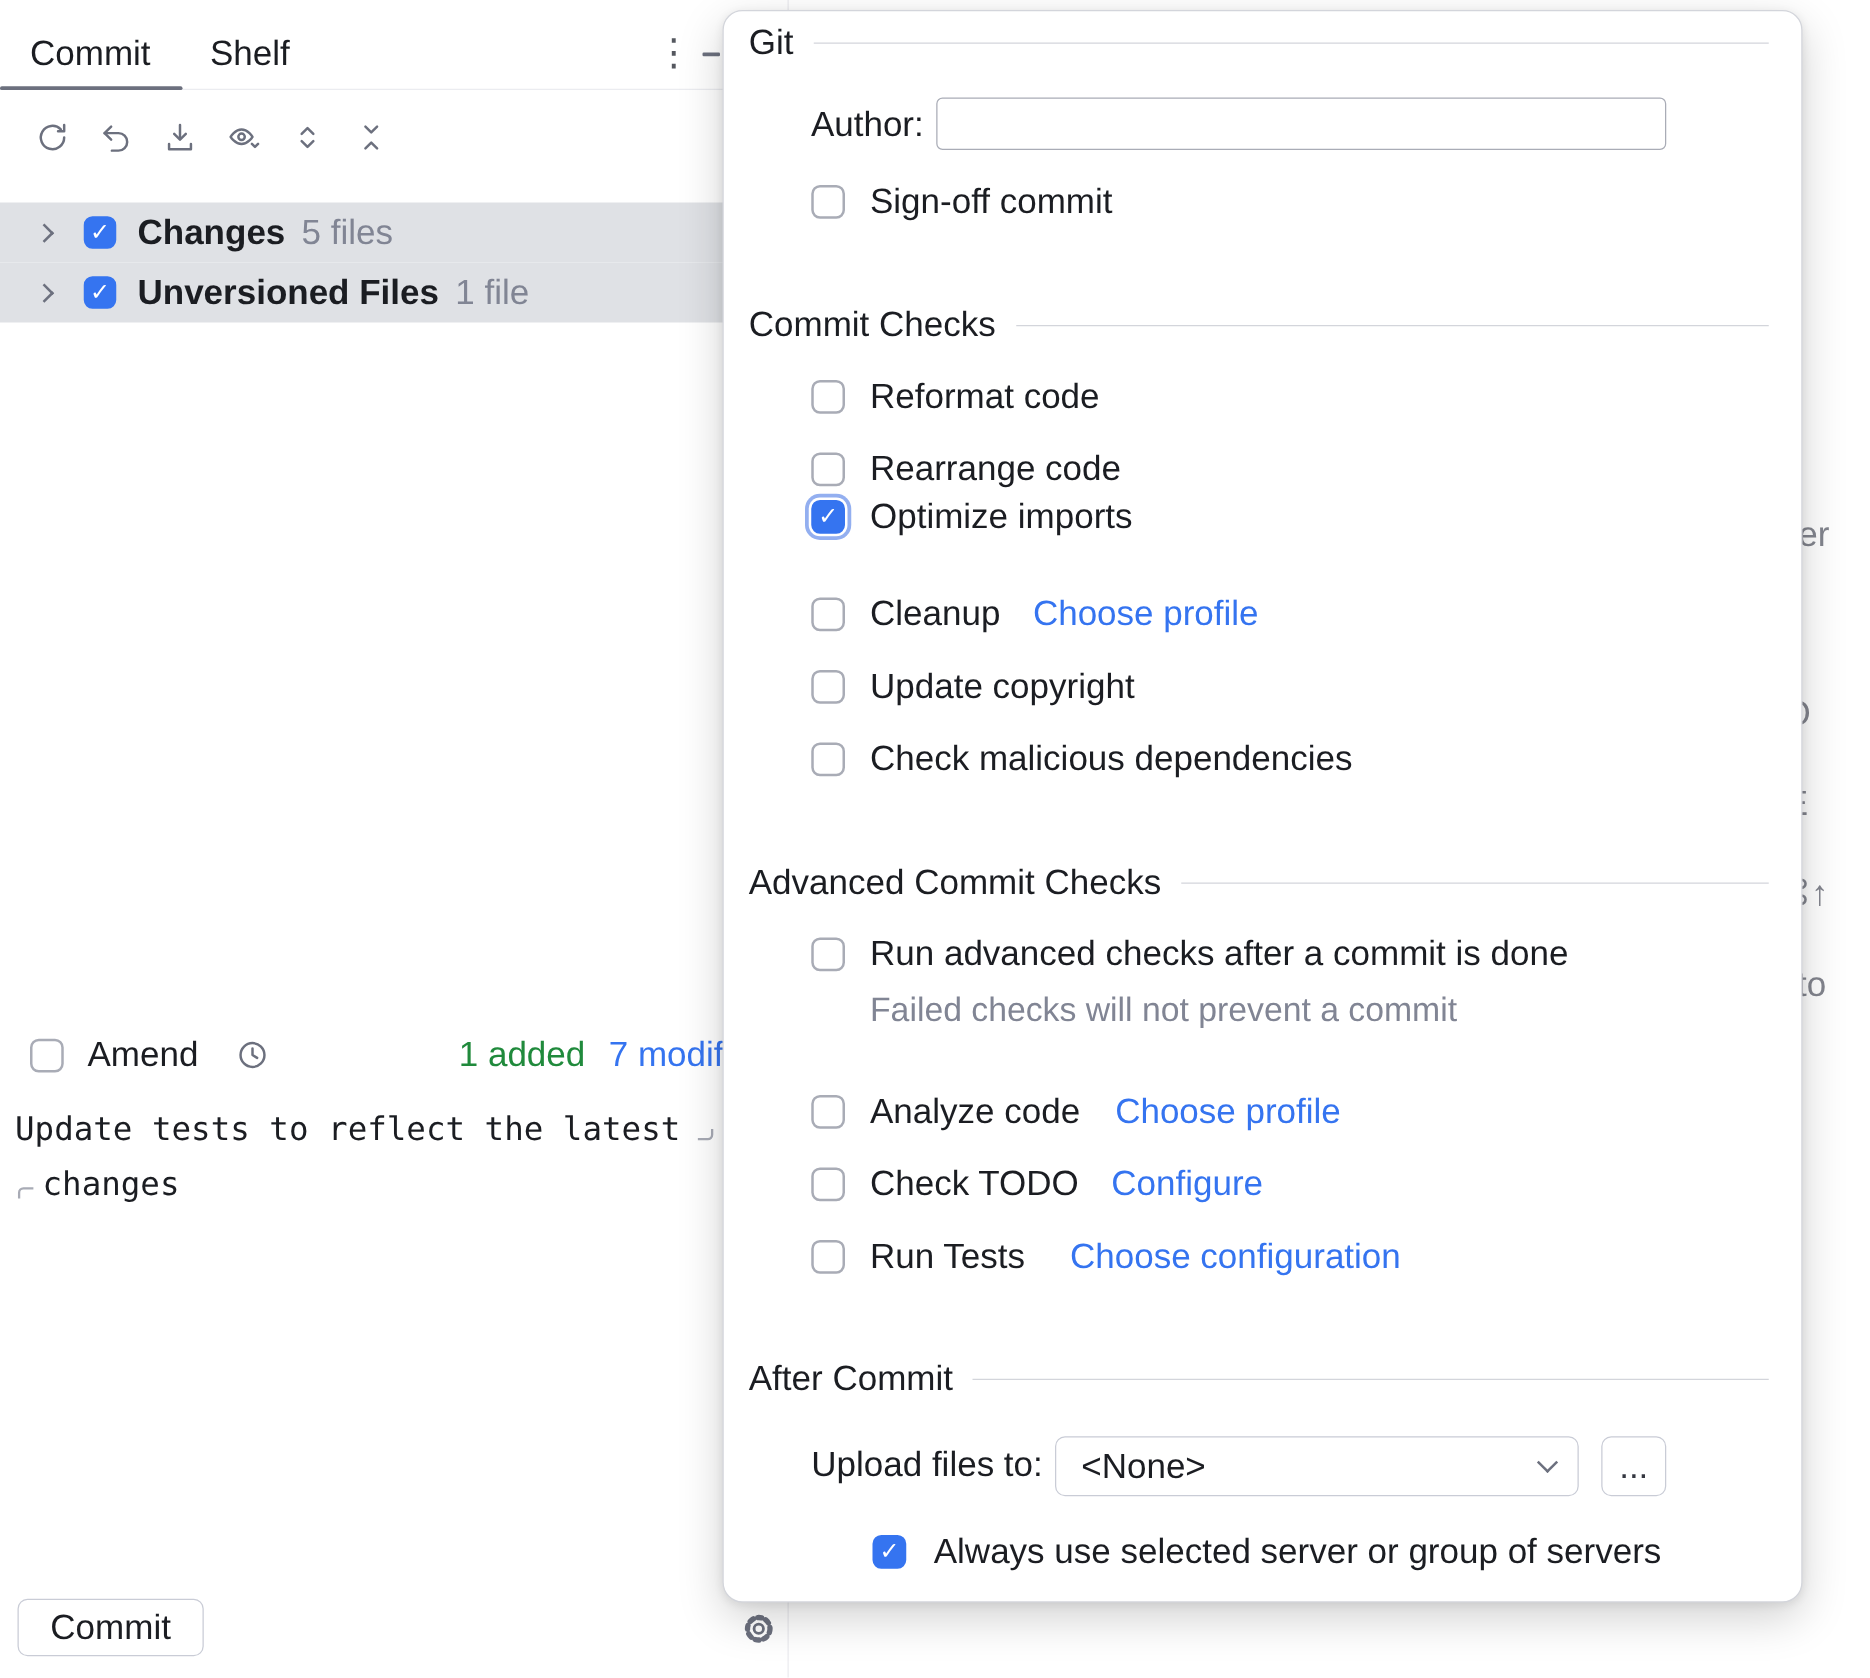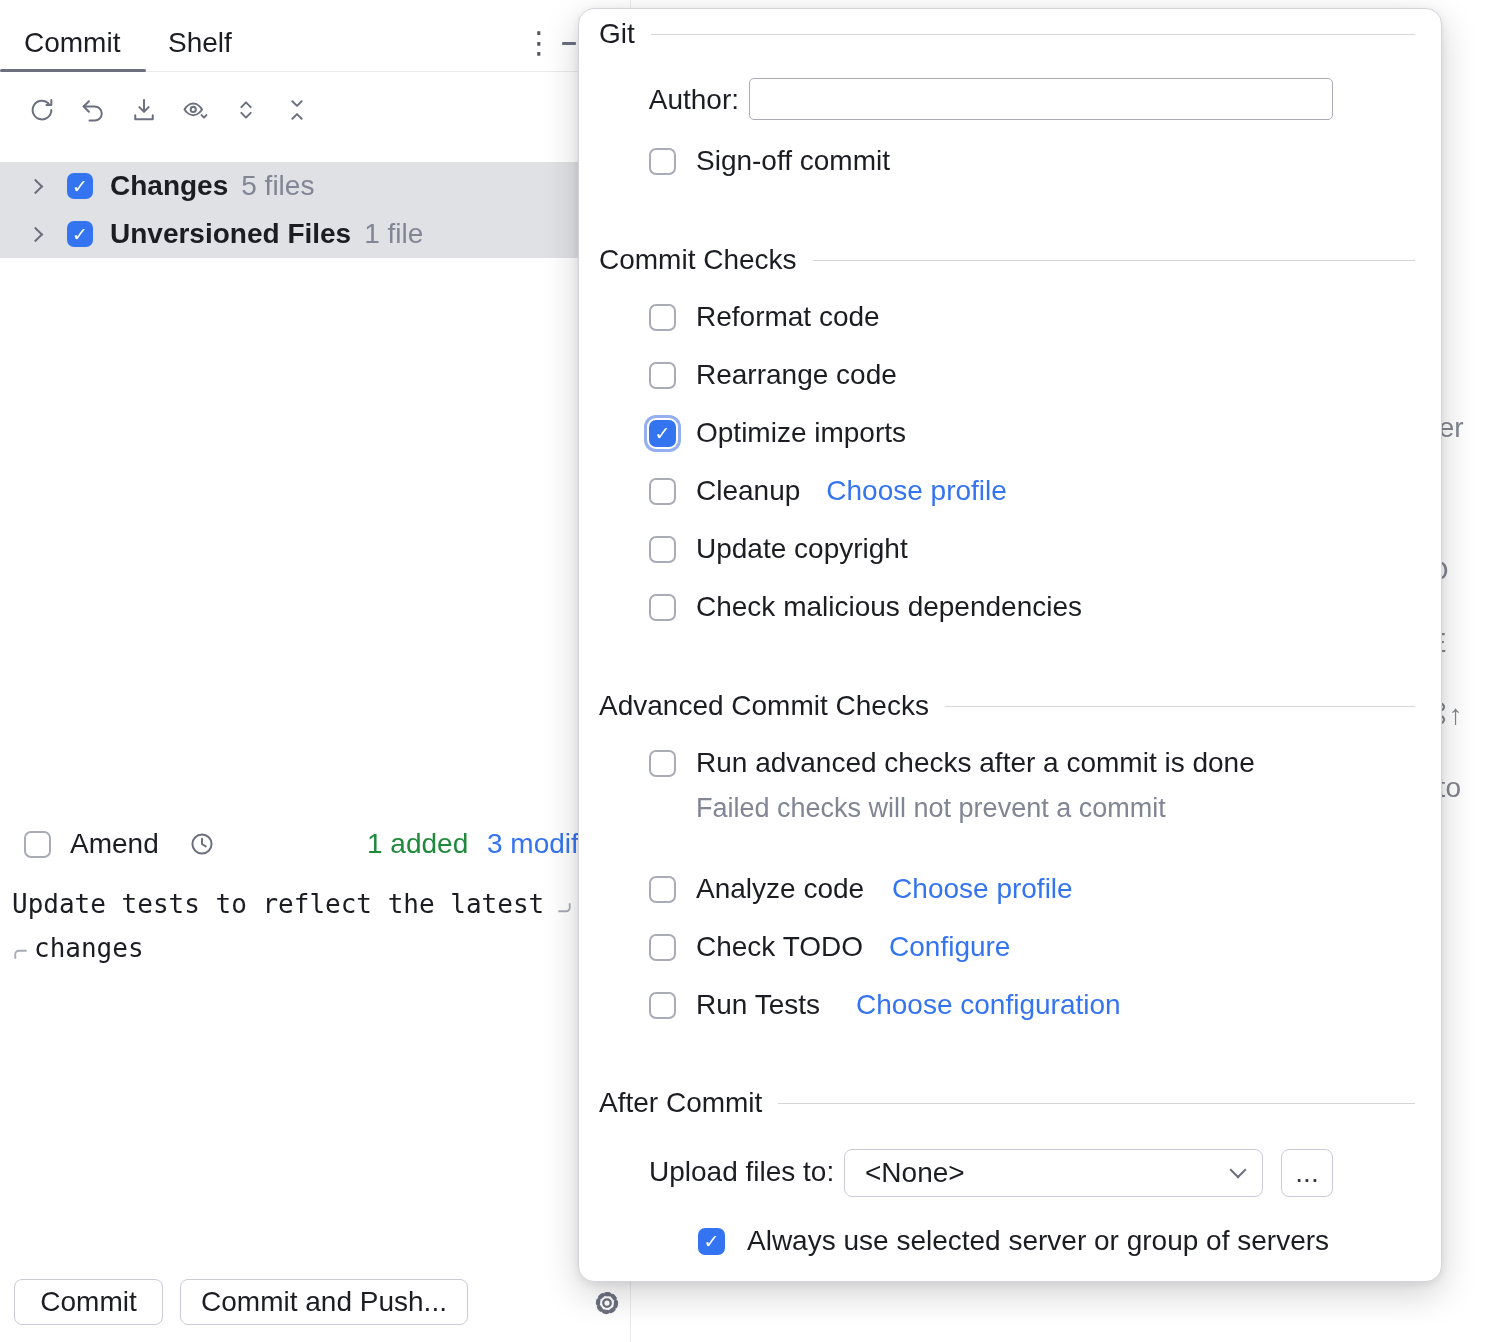--- a/index.html
+++ b/index.html
@@ -184,37 +184,36 @@
 
   <span class="abs cb" style="left:24px; top:831px;"></span>
   <span class="abs txt" style="left:70px; top:826px;">Amend</span>
   <span class="abs icon" style="left:188px; top:830px;">
     <svg viewBox="0 0 24 24" width="28" height="28">
         <circle cx="12" cy="12" r="8.2"></circle>
         <path d="M12 7.5V12l3.2 2"></path>
       </svg>
   </span>
   <span class="abs txt green" style="left:367px; top:826px;">1 added</span>
-  <span class="abs txt blue" style="left:487px; top:826px;">3 modif</span>
+  <span class="abs txt blue" style="left:487px; top:826px;">7 modif</span>
 
   <span class="abs txt mono" style="left:12px; top:886px;">Update tests to reflect the latest</span>
   <span class="abs wrapmark" style="left:556px; top:892px;">
     <svg viewBox="0 0 14 14" width="16" height="16">
         <path d="M12 2v4a3 3 0 0 1-3 3H2"></path>
       </svg>
   </span>
   <span class="abs wrapmark" style="left:13px; top:936px;">
     <svg viewBox="0 0 14 14" width="16" height="16">
         <path d="M2 12V8a3 3 0 0 1 3-3h7"></path>
       </svg>
   </span>
   <span class="abs txt mono" style="left:34px; top:930px;">changes</span>
 
   <div class="abs btn" style="left:14px; top:1279px; width:149px; height:46px;">Commit</div>
-  <div class="abs btn" style="left:180px; top:1279px; width:288px; height:46px;">Commit and Push...</div>
   <span class="abs icon" style="left:592px; top:1288px;">
     <svg viewBox="0 0 24 24" width="30" height="30">
         <circle cx="12" cy="12" r="7.2" stroke-width="3.4" stroke-dasharray="2.6 2.9"></circle>
         <circle cx="12" cy="12" r="3" stroke-width="1.8"></circle>
       </svg>
   </span>
 </div>
 
 <div class="popup">
 
@@ -234,21 +233,21 @@
     <span class="rule"></span>
   </div>
   <div class="prow" style="top:288px;">
     <span class="cb"></span>
     <span>Reformat code</span>
   </div>
   <div class="prow" style="top:346px;">
     <span class="cb"></span>
     <span>Rearrange code</span>
   </div>
-  <div class="prow" style="top:404px;">
+  <div class="prow" style="top:384px;">
     <span class="cb focus on"></span>
     <span>Optimize imports</span>
   </div>
   <div class="prow" style="top:462px;">
     <span class="cb"></span>
     <span>Cleanup</span>
     <span class="plink" style="margin-left:6px;">Choose profile</span>
   </div>
   <div class="prow" style="top:520px;">
     <span class="cb"></span>

